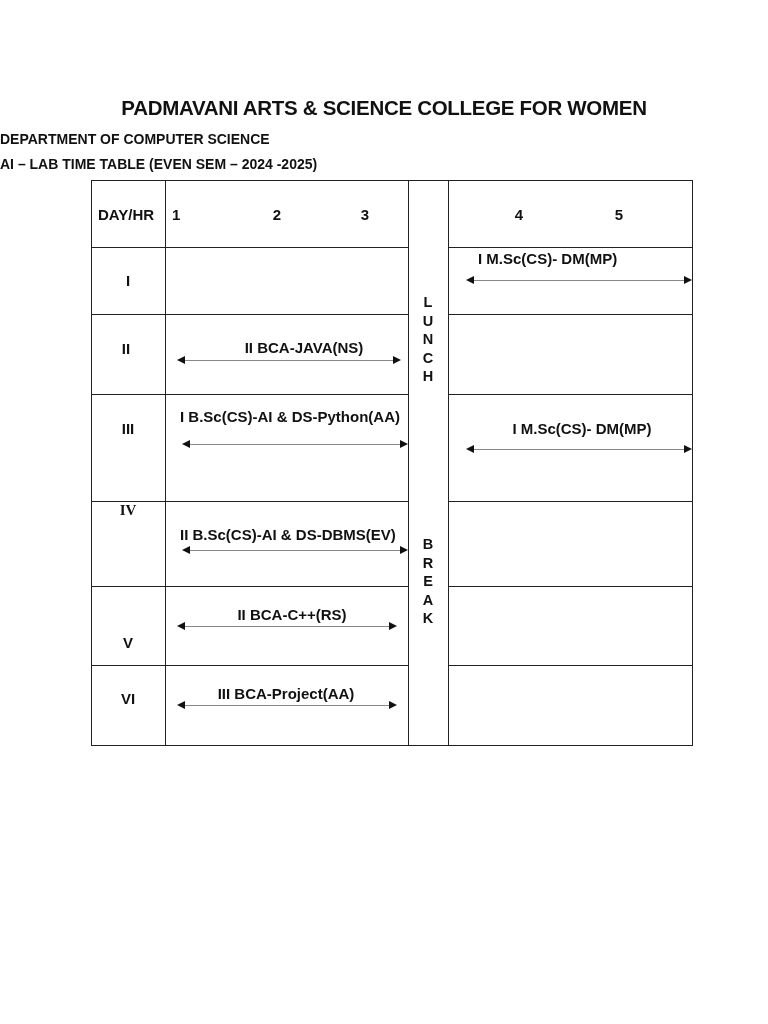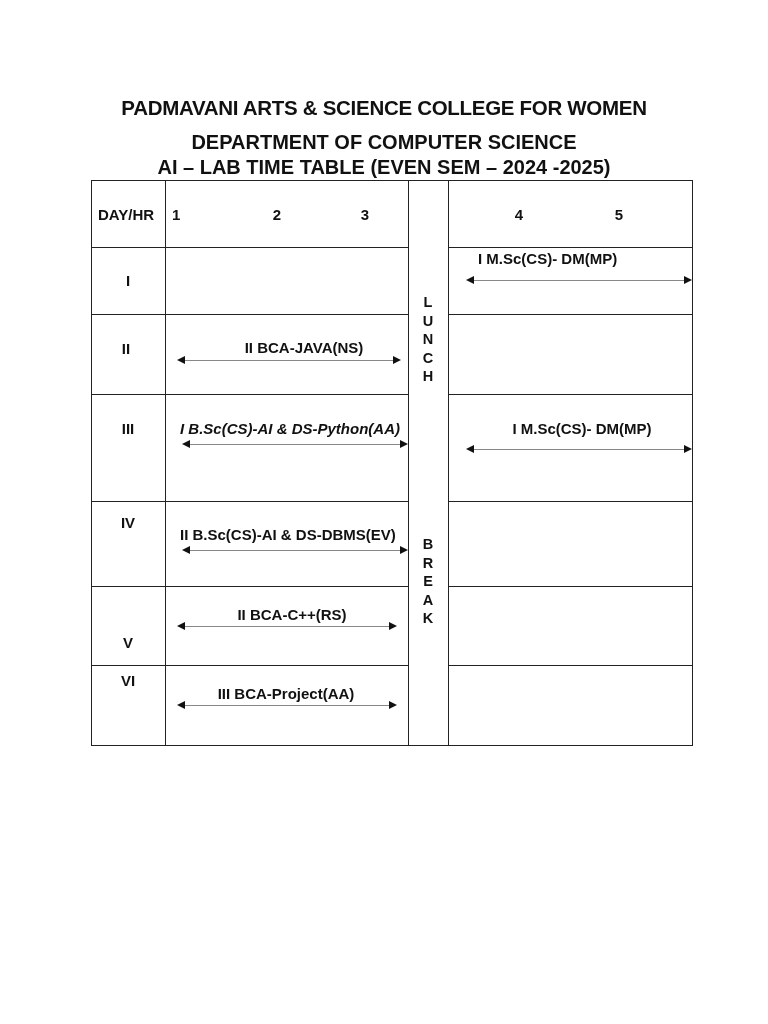--- a/index.html
+++ b/index.html
@@ -1,18 +1,18 @@
 <!DOCTYPE html>
 <html><head>
 <meta charset="utf-8">
 <style>
   html,body{margin:0;padding:0;background:#fff;}
   body{width:768px;height:1024px;position:relative;font-family:"Liberation Sans","DejaVu Sans",sans-serif;color:#111;overflow:hidden;}
   .title{position:absolute;left:0;width:768px;top:96px;text-align:center;font-weight:bold;font-size:20.5px;letter-spacing:-0.3px;}
-  .sub{position:absolute;left:0;width:768px;text-align:center;font-weight:bold;font-size:20px;}
+  .sub{position:absolute;left:0;width:768px;text-align:left;font-weight:bold;font-size:14px;}
   .sub1{top:131px;}
   .sub2{top:156px;}
   .grid{position:absolute;border:1px solid #222;box-sizing:border-box;}
   .hl{position:absolute;height:1px;background:#222;}
   .vl{position:absolute;width:1px;background:#222;}
   .t{position:absolute;font-weight:bold;font-size:15px;white-space:nowrap;}
   .c{transform:translateX(-50%);}
   .arrow{position:absolute;height:9px;}
   .arrow .line{position:absolute;left:4px;right:4px;top:4px;height:1px;background:#888;}
   .arrow .hl-l{position:absolute;left:0;top:0;width:0;height:0;border-top:4px solid transparent;border-bottom:4px solid transparent;border-right:8px solid #111;}
@@ -78,49 +78,49 @@
 
   <div class="t c" style="left:126px;top:340px;text-align:center;">II</div>
   <div class="t c" style="left:296px;top:339px;margin-left:8px;">II BCA-JAVA(NS)</div>
   <div class="arrow" style="left:177px;top:356px;width:224px;">
       <div class="line"></div>
       <div class="hl-l"></div>
       <div class="hl-r"></div>
     </div>
 
   <div class="t c" style="left:128px;top:420px;">III</div>
-  <div class="t" style="left:180px;top:420px;font-style:italic;">I B.Sc(CS)-AI &amp; DS-Python(AA)</div>
+  <div class="t" style="left:180px;top:408px;">I B.Sc(CS)-AI &amp; DS-Python(AA)</div>
   <div class="arrow" style="left:182px;top:440px;width:226px;">
       <div class="line"></div>
       <div class="hl-l"></div>
       <div class="hl-r"></div>
     </div>
   <div class="t c" style="left:582px;top:420px;">I M.Sc(CS)- DM(MP)</div>
   <div class="arrow" style="left:466px;top:445px;width:226px;">
       <div class="line"></div>
       <div class="hl-l"></div>
       <div class="hl-r"></div>
     </div>
 
-  <div class="t c" style="left:128px;top:514px;">IV</div>
+  <div class="t c" style="left:128px;top:502px;font-family:Liberation Serif, serif;">IV</div>
   <div class="t" style="left:180px;top:526px;">II B.Sc(CS)-AI &amp; DS-DBMS(EV)</div>
   <div class="arrow" style="left:182px;top:546px;width:226px;">
       <div class="line"></div>
       <div class="hl-l"></div>
       <div class="hl-r"></div>
     </div>
 
   <div class="t c" style="left:128px;top:634px;">V</div>
   <div class="t c" style="left:292px;top:606px;">II BCA-C++(RS)</div>
   <div class="arrow" style="left:177px;top:622px;width:220px;">
       <div class="line"></div>
       <div class="hl-l"></div>
       <div class="hl-r"></div>
     </div>
 
-  <div class="t c" style="left:128px;top:672px;">VI</div>
+  <div class="t c" style="left:128px;top:690px;">VI</div>
   <div class="t c" style="left:286px;top:685px;">III BCA-Project(AA)</div>
   <div class="arrow" style="left:177px;top:701px;width:220px;">
       <div class="line"></div>
       <div class="hl-l"></div>
       <div class="hl-r"></div>
     </div>
 </div>
 
 </body></html>

